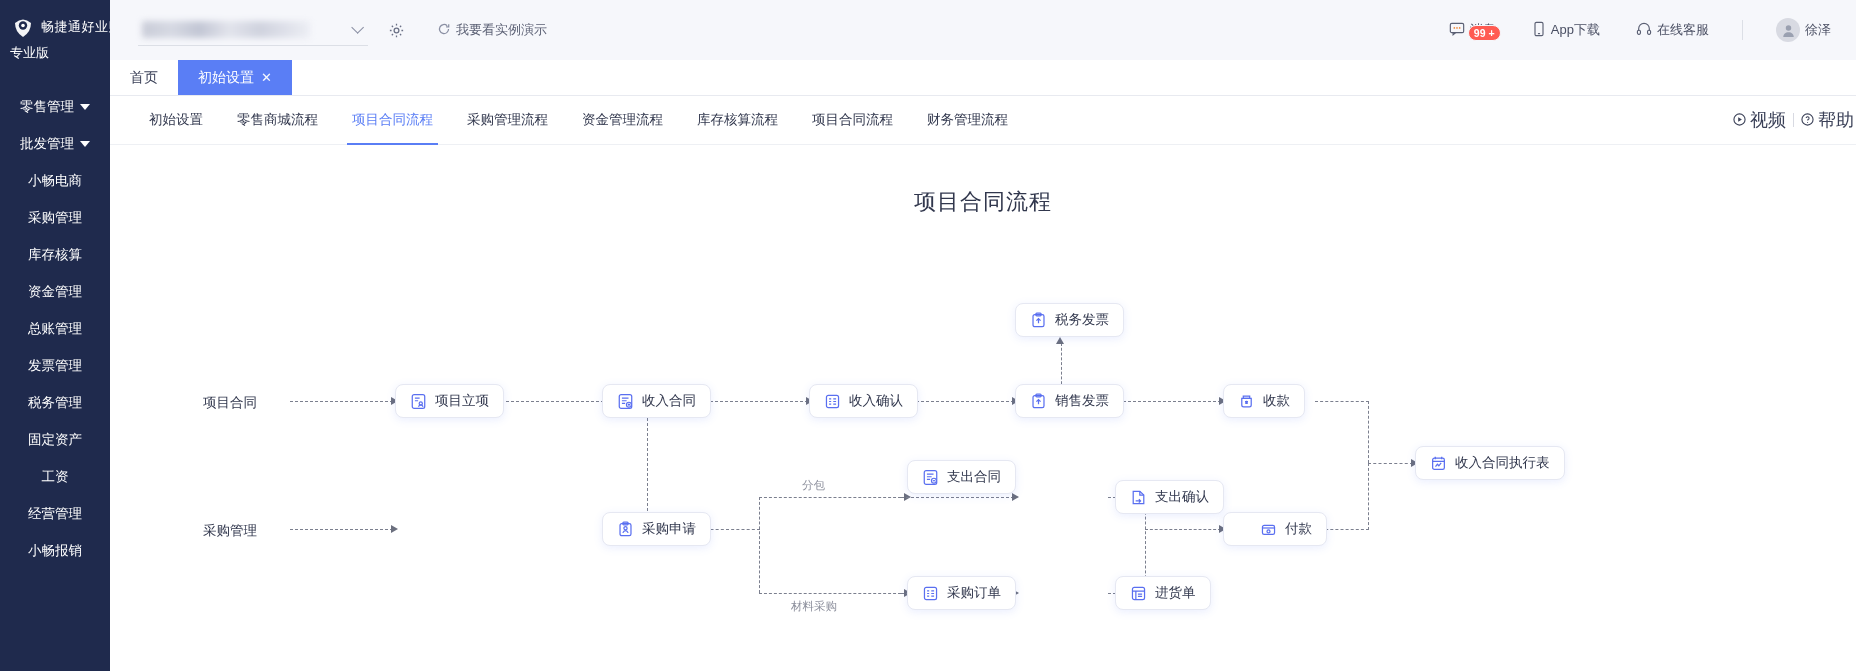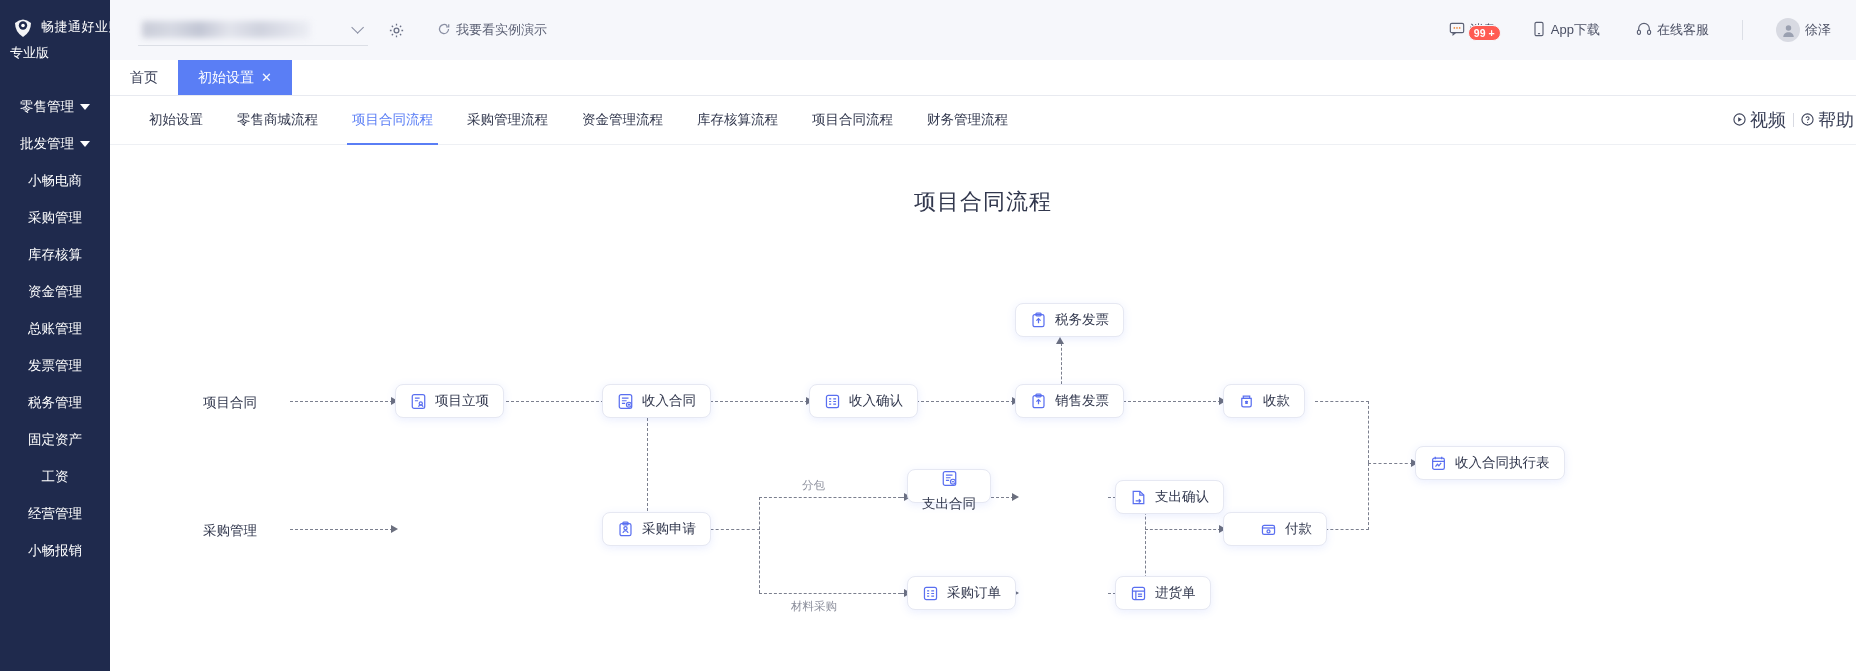--- a/index.html
+++ b/index.html
@@ -505,21 +505,21 @@
             <svg width="17" height="17" viewBox="0 0 18 18" fill="none" stroke="#5a6ff0" stroke-width="1.3">
               <rect x="3.2" y="2.8" width="11.6" height="12.8" rx="1.8"></rect>
               <rect x="6.2" y="1.2" width="5.6" height="2.8" rx="1"></rect>
               <circle cx="9" cy="7.6" r="1.7"></circle>
               <path d="M6.2 12.6c.6-1.6 1.6-2.3 2.8-2.3s2.2.7 2.8 2.3"></path>
             </svg>
           </span>
           <span>采购申请</span>
         </div>
 
-        <div class="node" style="left:797px; top:324px;flex-direction:column;">
+        <div class="node" style="left:797px; top:315px;">
           <span class="node-ico">
             <svg width="17" height="17" viewBox="0 0 18 18" fill="none" stroke="#5a6ff0" stroke-width="1.3">
               <rect x="2.4" y="1.8" width="13.2" height="14.4" rx="2"></rect>
               <path d="M5.2 5.4h7M5.2 8.2h5M5.2 11h3.4"></path>
               <circle cx="12.6" cy="12.4" r="2.6" fill="#ffffff"></circle>
               <path d="M11.4 12.4h2.4"></path>
             </svg>
           </span>
           <span>支出合同</span>
         </div>

